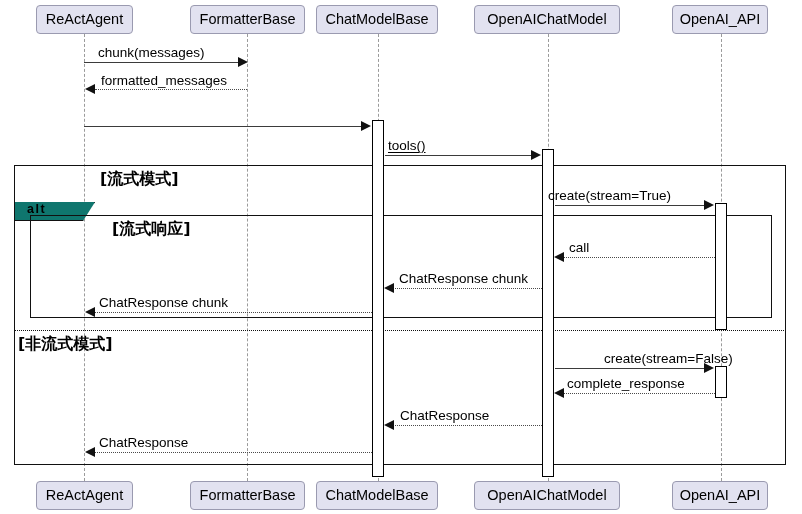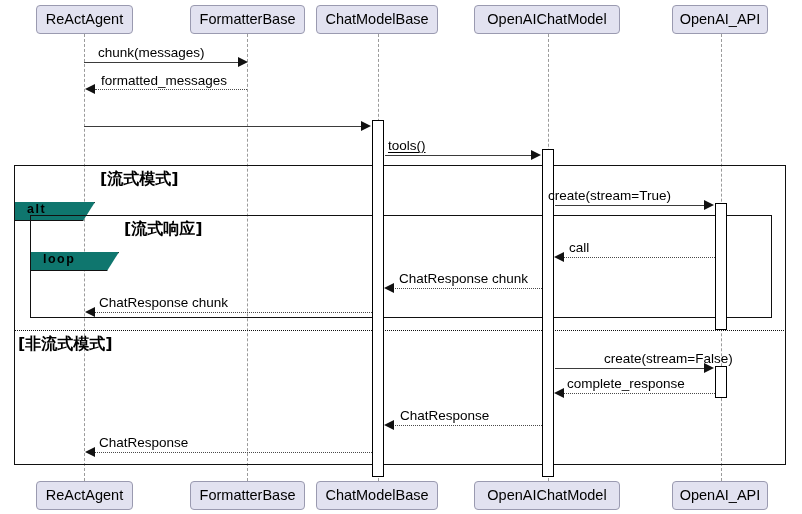--- a/index.html
+++ b/index.html
@@ -146,24 +146,21 @@
 
   <div class="fragment" style="left:14px; top:165px; width:772px; height:300px;"></div>
   <div class="frag-tab" style="left:15px; top:166px; width:80px;">
     <span>alt</span>
   </div>
   <div class="frag-cond cjk" style="left:100px; top:171px;">[流式模式]</div>
   <div class="frag-divider" style="left:14px; top:330px; width:772px;"></div>
   <div class="frag-cond cjk" style="left:18px; top:336px;">[非流式模式]</div>
 
   <div class="fragment inner" style="left:30px; top:215px; width:742px; height:103px;"></div>
-  <div class="frag-tab" style="left:31px; top:216px; width:88px;">
-    <span>loop</span>
-  </div>
-  <div class="frag-cond cjk" style="left:124px; top:221px;">[流式响应]</div>
+  <div class="frag-cond cjk" style="left:112px; top:221px;">[流式响应]</div>
 
   <div class="activation" style="left:372px; top:120px; height:357px;"></div>
   <div class="activation" style="left:542px; top:149px; height:328px;"></div>
   <div class="activation" style="left:715px; top:203px; height:127px;"></div>
   <div class="activation" style="left:715px; top:366px; height:32px;"></div>
 
   <div class="msg-label" style="left:98px; top:46px;">chunk(messages)</div>
   <div class="msg-line" style="left:84px; top:62px; width:155px;"></div>
   <div class="arrow-right" style="left:238px; top:57px;"></div>
 

